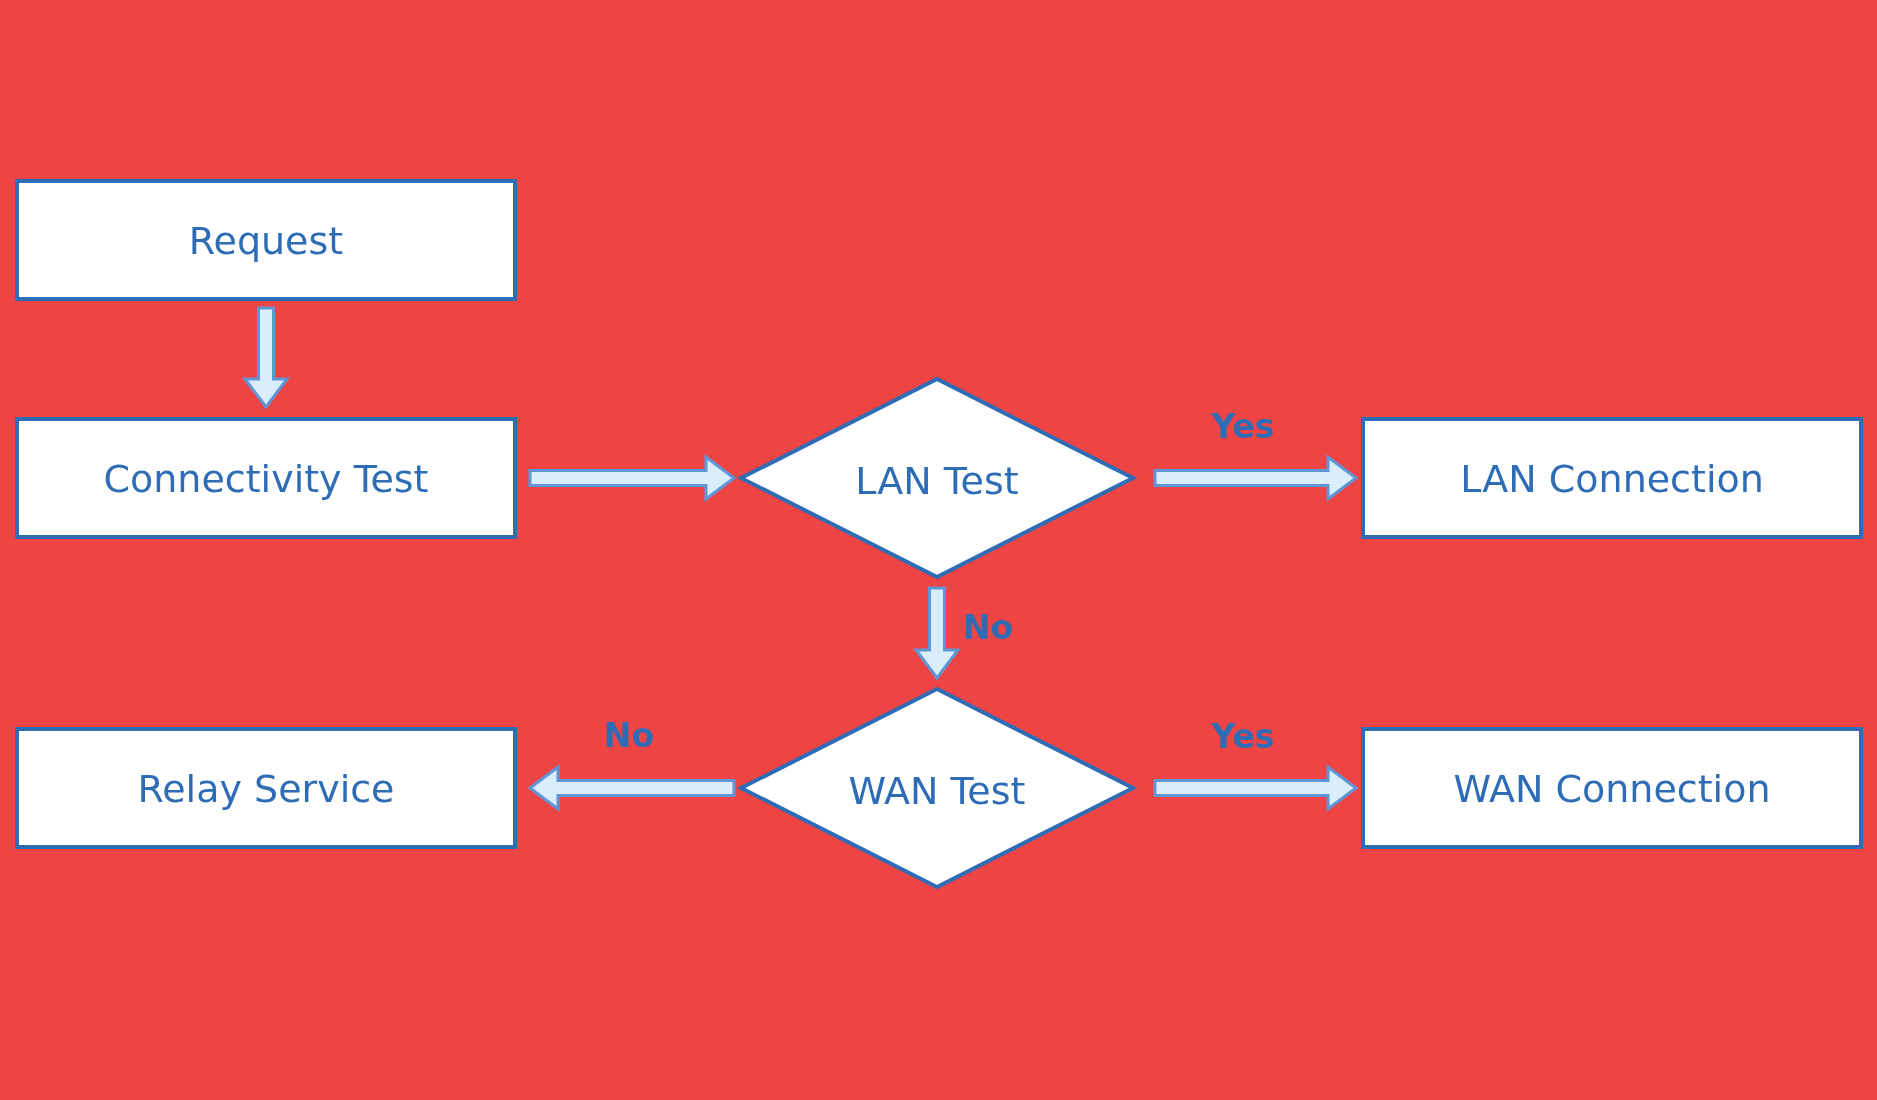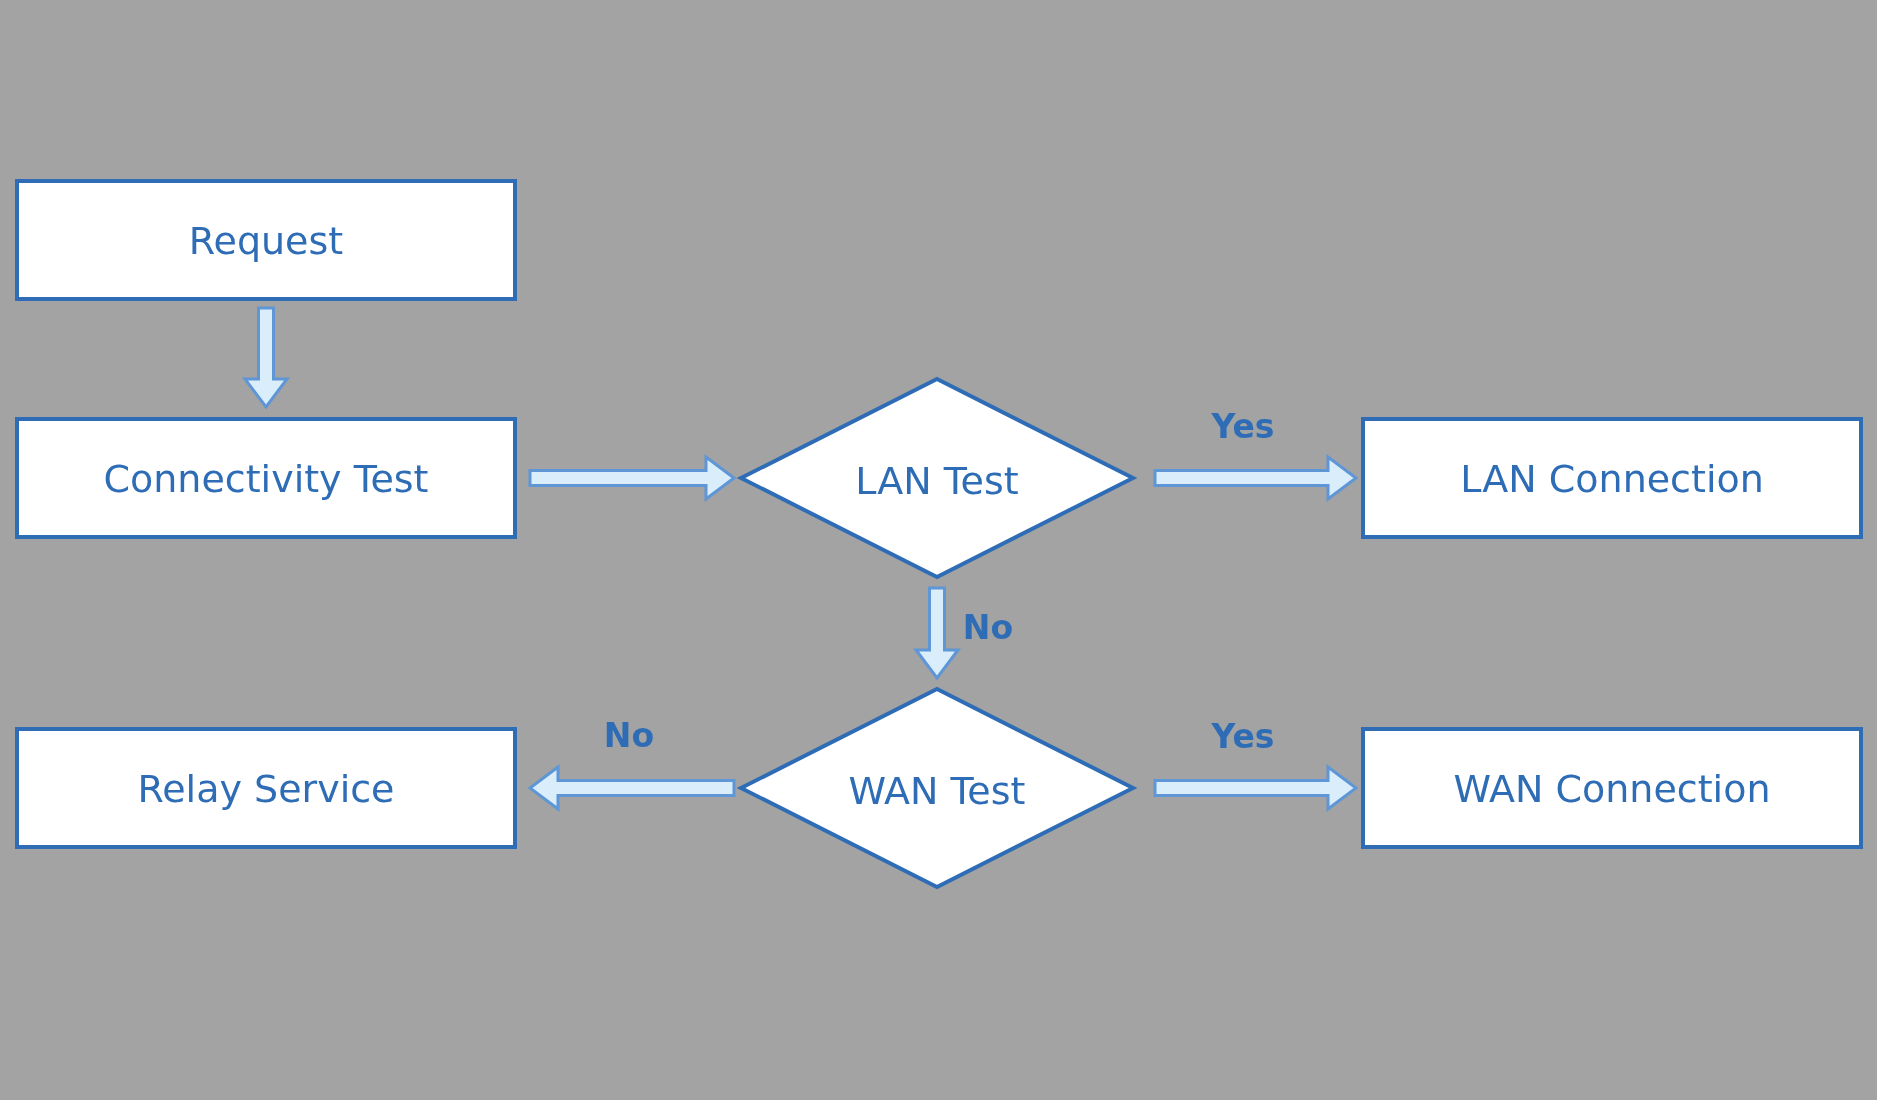--- a/index.html
+++ b/index.html
@@ -5,21 +5,21 @@
   html, body {
     margin: 0;
     padding: 0;
     background: #ffffff;
     font-family: "DejaVu Sans", "Liberation Sans", sans-serif;
   }
   .stage {
     position: relative;
     width: 1877px;
     height: 1100px;
-    background: #a3a3a3;
+    background: #ef4444;
     overflow: hidden;
   }
   svg { display: block; }
   .node-shape {
     fill: #ffffff;
     stroke: #2e6db6;
     stroke-width: 4;
   }
   .decision-shape {
     fill: #ffffff;

